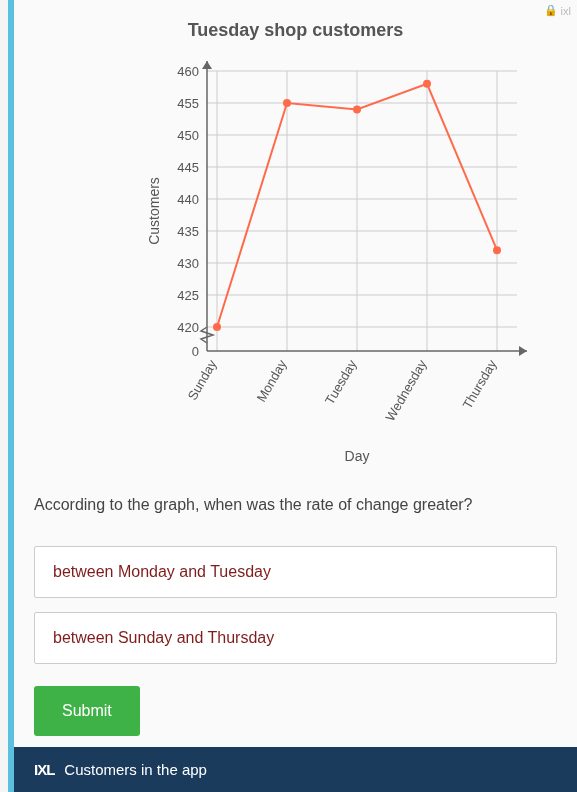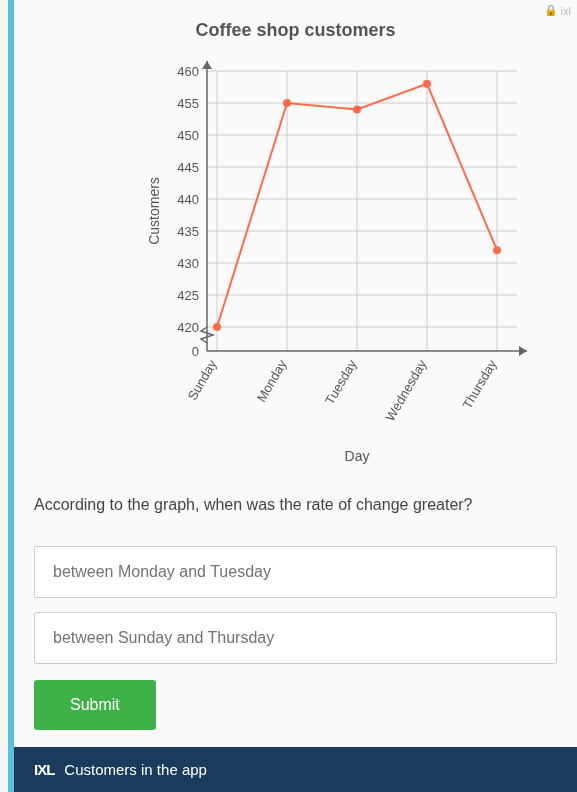--- a/index.html
+++ b/index.html
@@ -48,35 +48,35 @@
   margin: 18px 0 32px 0;
 }
 .answer-btn {
   display: block;
   width: 100%;
   border: 1px solid #ccc;
   background: #fff;
   padding: 16px 18px;
   margin-bottom: 14px;
   font-size: 16px;
-  color: #737373;
+  color: #7f1d1d;
   text-align: left;
   border-radius: 2px;
   cursor: pointer;
 }
 .submit-btn {
   display: inline-block;
   background: #3fb247;
   color: #fff;
   border: none;
-  padding: 16px 36px;
+  padding: 16px 28px;
   font-size: 16px;
   border-radius: 3px;
   cursor: pointer;
-  margin-top: 2px;
+  margin-top: 8px;
 }
 .bottom-bar {
   position: absolute;
   left: 0; right: 0; bottom: 0;
   background: #1a3b5c;
   color: #fff;
   padding: 14px 20px;
   font-size: 15px;
   display: flex;
   align-items: center;
@@ -101,21 +101,21 @@
 
 <div class="app-frame">
 
   <div class="corner-badge">
     <span>🔒</span>
     <span>ixl</span>
   </div>
 
   <div class="content">
 
-    <div class="chart-title">Coffee shop customers</div>
+    <div class="chart-title">Tuesday shop customers</div>
 
     <div class="chart-wrap">
       <svg width="420" height="420" viewBox="0 0 420 420">
 
         <g>
           <line class="grid-line" x1="70" y1="20" x2="380" y2="20"></line>
           <line class="grid-line" x1="70" y1="52" x2="380" y2="52"></line>
           <line class="grid-line" x1="70" y1="84" x2="380" y2="84"></line>
           <line class="grid-line" x1="70" y1="116" x2="380" y2="116"></line>
           <line class="grid-line" x1="70" y1="148" x2="380" y2="148"></line>

